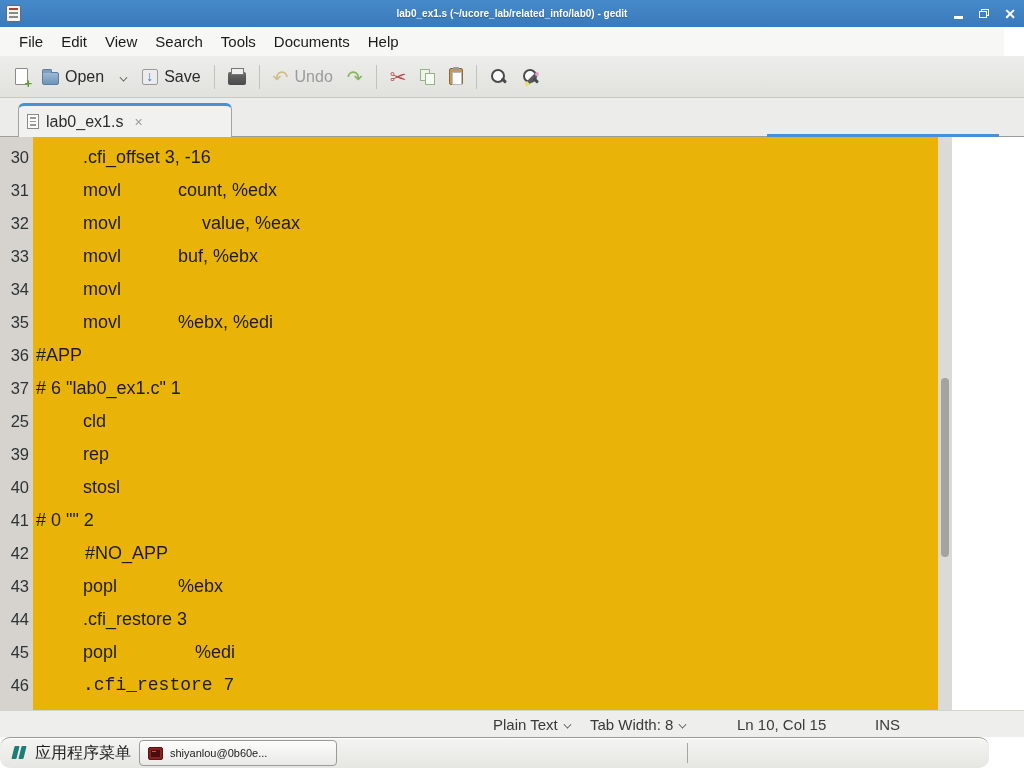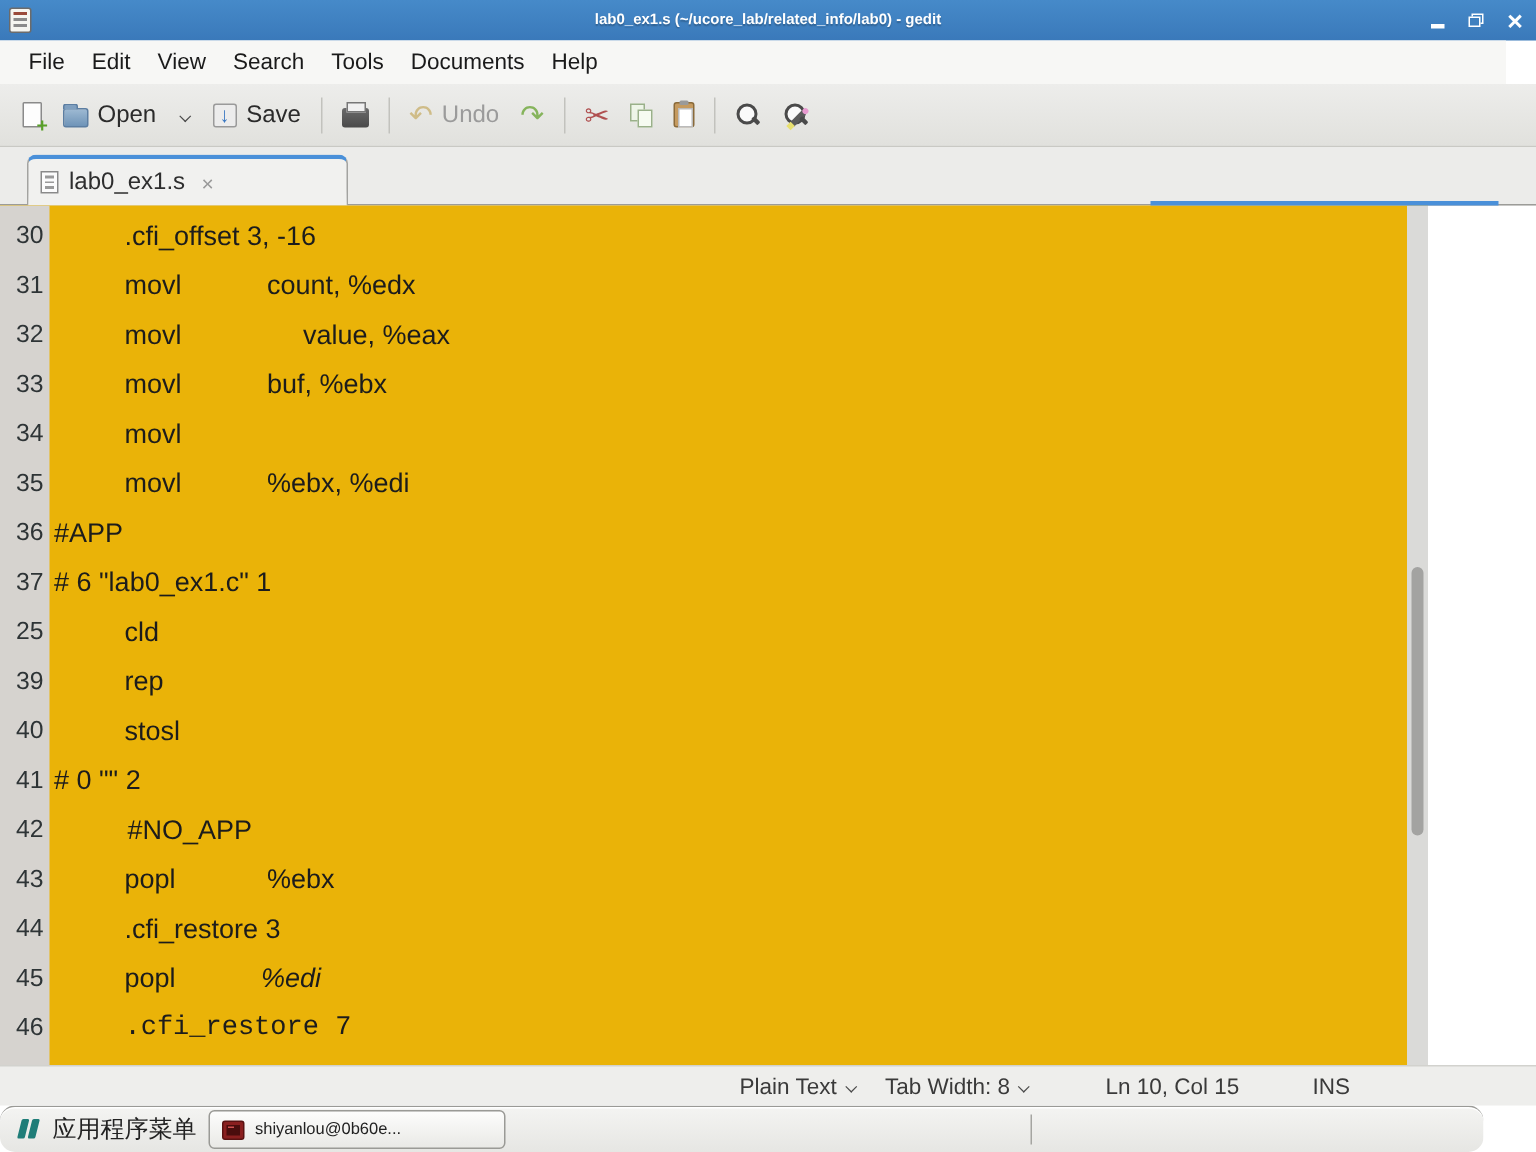--- a/index.html
+++ b/index.html
@@ -317,21 +317,21 @@
         <div class="code-line">
           <span class="line-num">44</span>
           <span class="line-body">
             <span class="col" style="left: 47px;">.cfi_restore 3</span>
           </span>
         </div>
         <div class="code-line">
           <span class="line-num">45</span>
           <span class="line-body">
             <span class="col" style="left: 47px;">popl</span>
-            <span class="col" style="left: 138px; font-style: italic;">%edi</span>
+            <span class="col" style="left: 159px;">%edi</span>
           </span>
         </div>
         <div class="code-line">
           <span class="line-num">46</span>
           <span class="line-body">
             <span class="col" style="left: 47px; font-family: Liberation Mono, monospace;">.cfi_restore 7</span>
           </span>
         </div>
         <div class="code-line">
           <span class="line-num">47</span>

